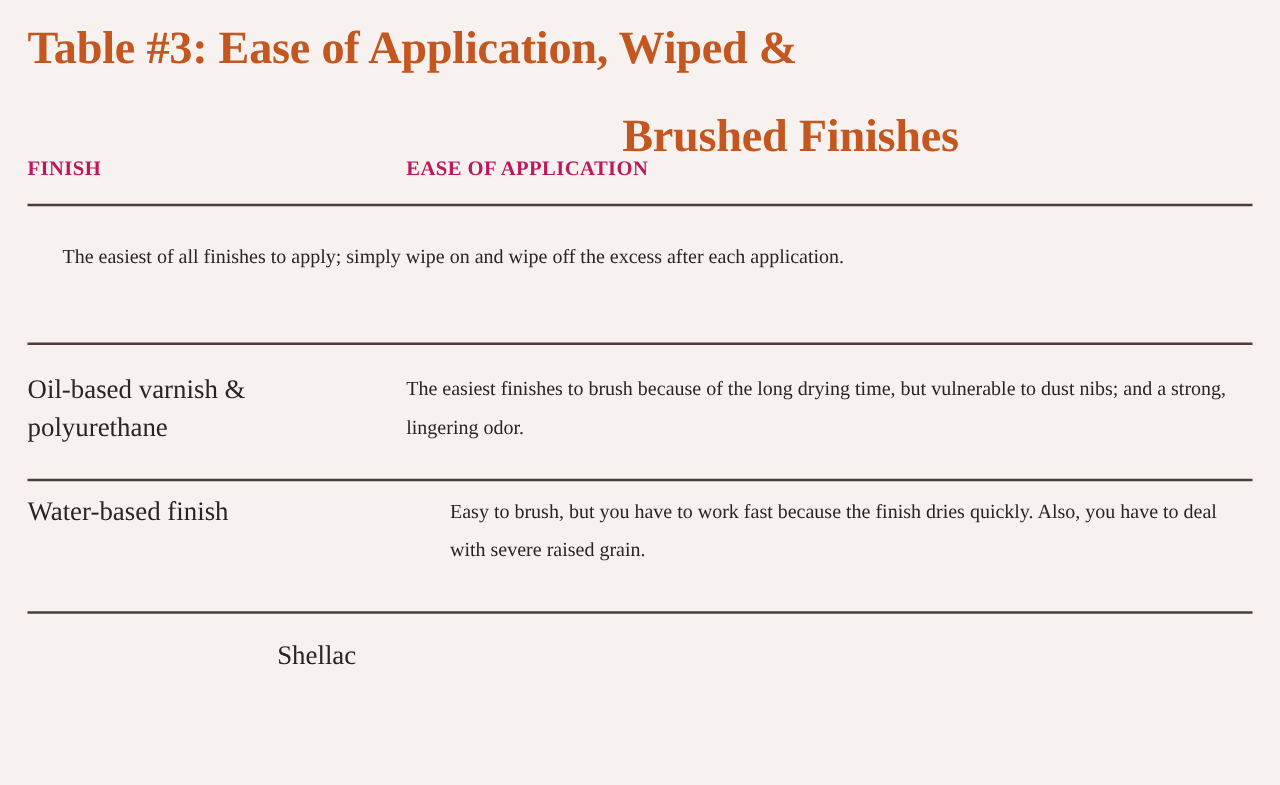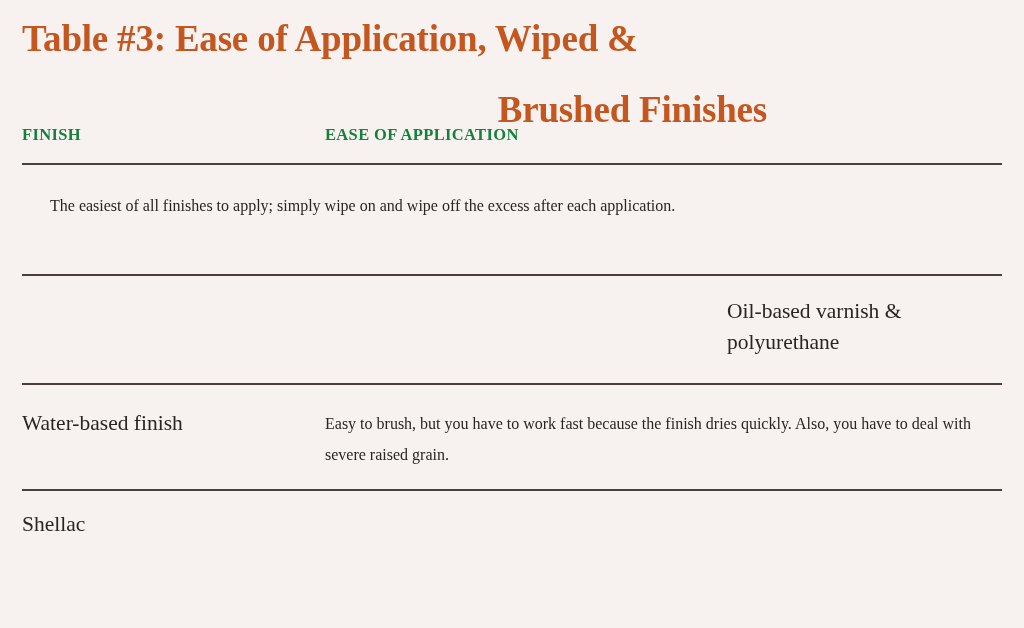--- a/index.html
+++ b/index.html
@@ -72,21 +72,21 @@
     left: 0;
     top: 125px;
     width: 980px;
   }
   .header-cell {
     font-family: "Liberation Serif", "DejaVu Serif", serif;
     font-weight: bold;
     font-size: 16.5px;
     line-height: 20px;
     letter-spacing: 0.35px;
-    color: #15803d;
+    color: #be185d;
     text-transform: uppercase;
   }
 
   
   .rule {
     position: absolute;
     left: 0;
     width: 980px;
     height: 2px;
     background: #4a3f3b;
@@ -97,22 +97,22 @@
   .rule.r4 { top: 489px; }
 
   
   .body-row {
     position: absolute;
     left: 0;
     width: 980px;
   }
   .body-row.b1 { top: 190px; }
   .body-row.b2 { top: 296px; justify-content: flex-end; }
-  .body-row.b3 { top: 408px; }
-  .body-row.b4 { top: 509px; }
+  .body-row.b3 { top: 394px; gap: 35px; }
+  .body-row.b4 { top: 509px; text-align: right; }
 
   .cell-text {
     font-family: "Liberation Serif", "DejaVu Serif", serif;
     font-weight: normal;
     font-size: 21.5px;
     line-height: 31px;
     color: #2a2523;
     white-space: pre-line;
   }
   .col-ease .cell-text {
@@ -150,20 +150,23 @@
       <div class="col-ease">
         <div class="cell-text">The easiest of all finishes to apply; simply wipe on and wipe off the excess after each application.</div>
       </div>
     </div>
 
     <div class="row body-row b2">
       <div class="col-finish">
         <div class="cell-text">Oil-based varnish &amp;
 polyurethane</div>
       </div>
+      <div class="col-ease">
+        <div class="cell-text">The easiest finishes to brush because of the long drying time, but vulnerable to dust nibs; and a strong, lingering odor.</div>
+      </div>
     </div>
 
     <div class="row body-row b3">
       <div class="col-finish">
         <div class="cell-text">Water-based finish</div>
       </div>
       <div class="col-ease">
         <div class="cell-text">Easy to brush, but you have to work fast because the finish dries quickly. Also, you have to deal with severe raised grain.</div>
       </div>
     </div>

